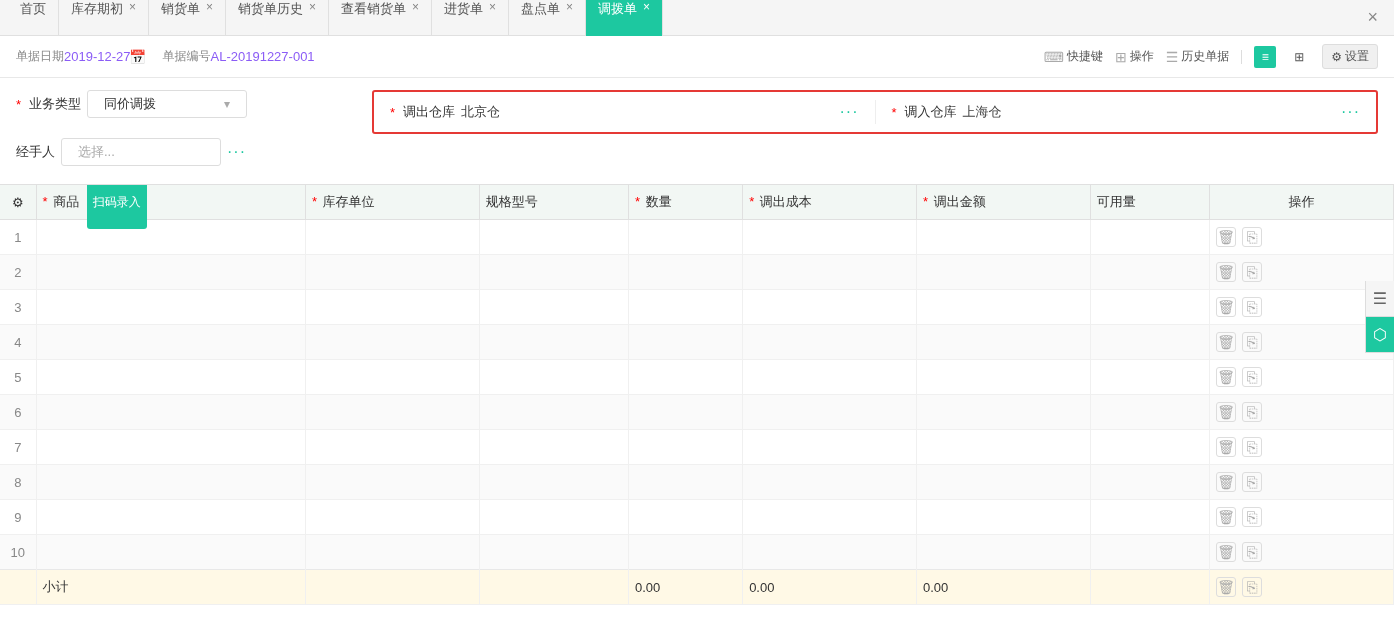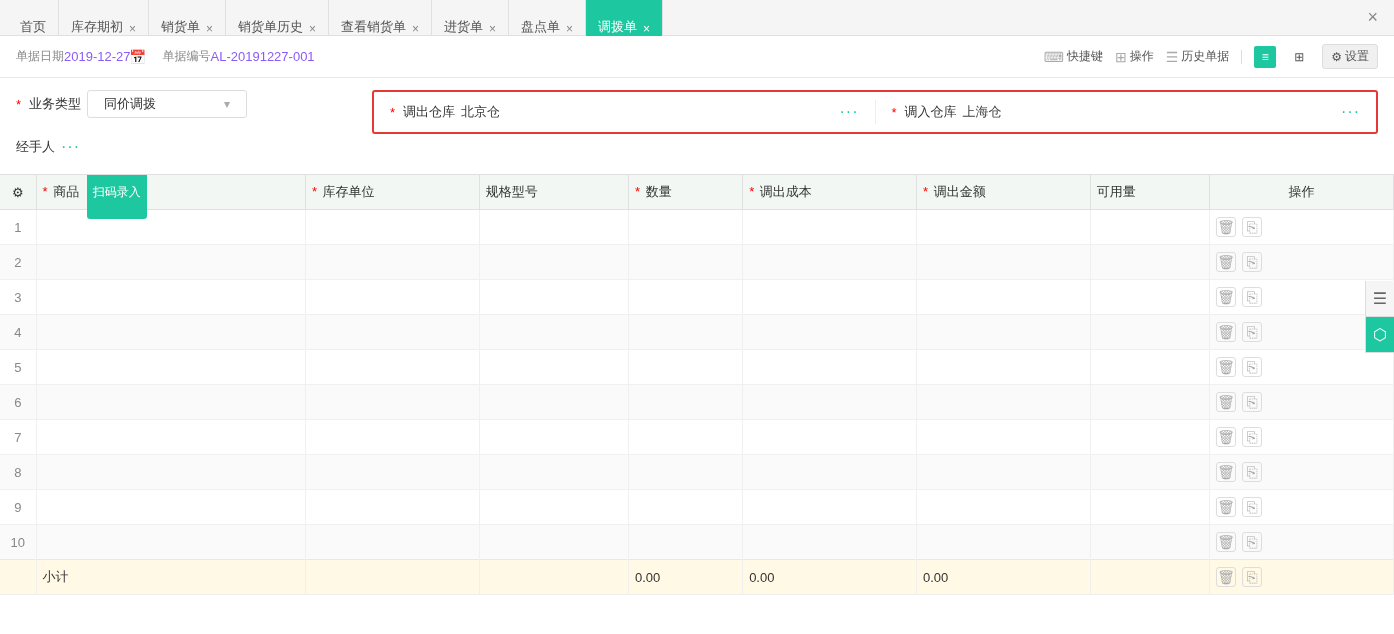--- a/index.html
+++ b/index.html
@@ -7,21 +7,21 @@
 
     
     .tab-bar {
       display: flex; align-items: center;
       background: #f5f5f5;
       border-bottom: 1px solid #e0e0e0;
       height: 36px;
       padding: 0 8px;
     }
     .tab-item {
-      display: flex; align-items: flex-end;
+      display: flex; align-items: flex-start;
       padding: 0 12px;
       height: 36px;
       cursor: pointer;
       font-size: 13px;
       color: #555;
       border-right: 1px solid #e0e0e0;
       white-space: nowrap;
       position: relative;
     }
     .tab-item.active {
@@ -308,20 +308,23 @@
           <span class="field-label">业务类型</span>
           <div class="field-select">
             <span>同价调拨</span>
             <span class="arrow">▾</span>
           </div>
         </div>
       </div>
       <div class="form-row">
         <div class="form-field">
           <span class="field-label">经手人</span>
+          <div class="field-select" style="color:#aaa;">
+            <span>选择...</span>
+          </div>
           <span class="field-more">···</span>
         </div>
       </div>
     </div>
 
     <div class="form-right-wrapper">
       <div class="warehouse-section">
         <div class="warehouse-item">
           <span class="required">*</span>
           <span class="field-label">调出仓库</span>

